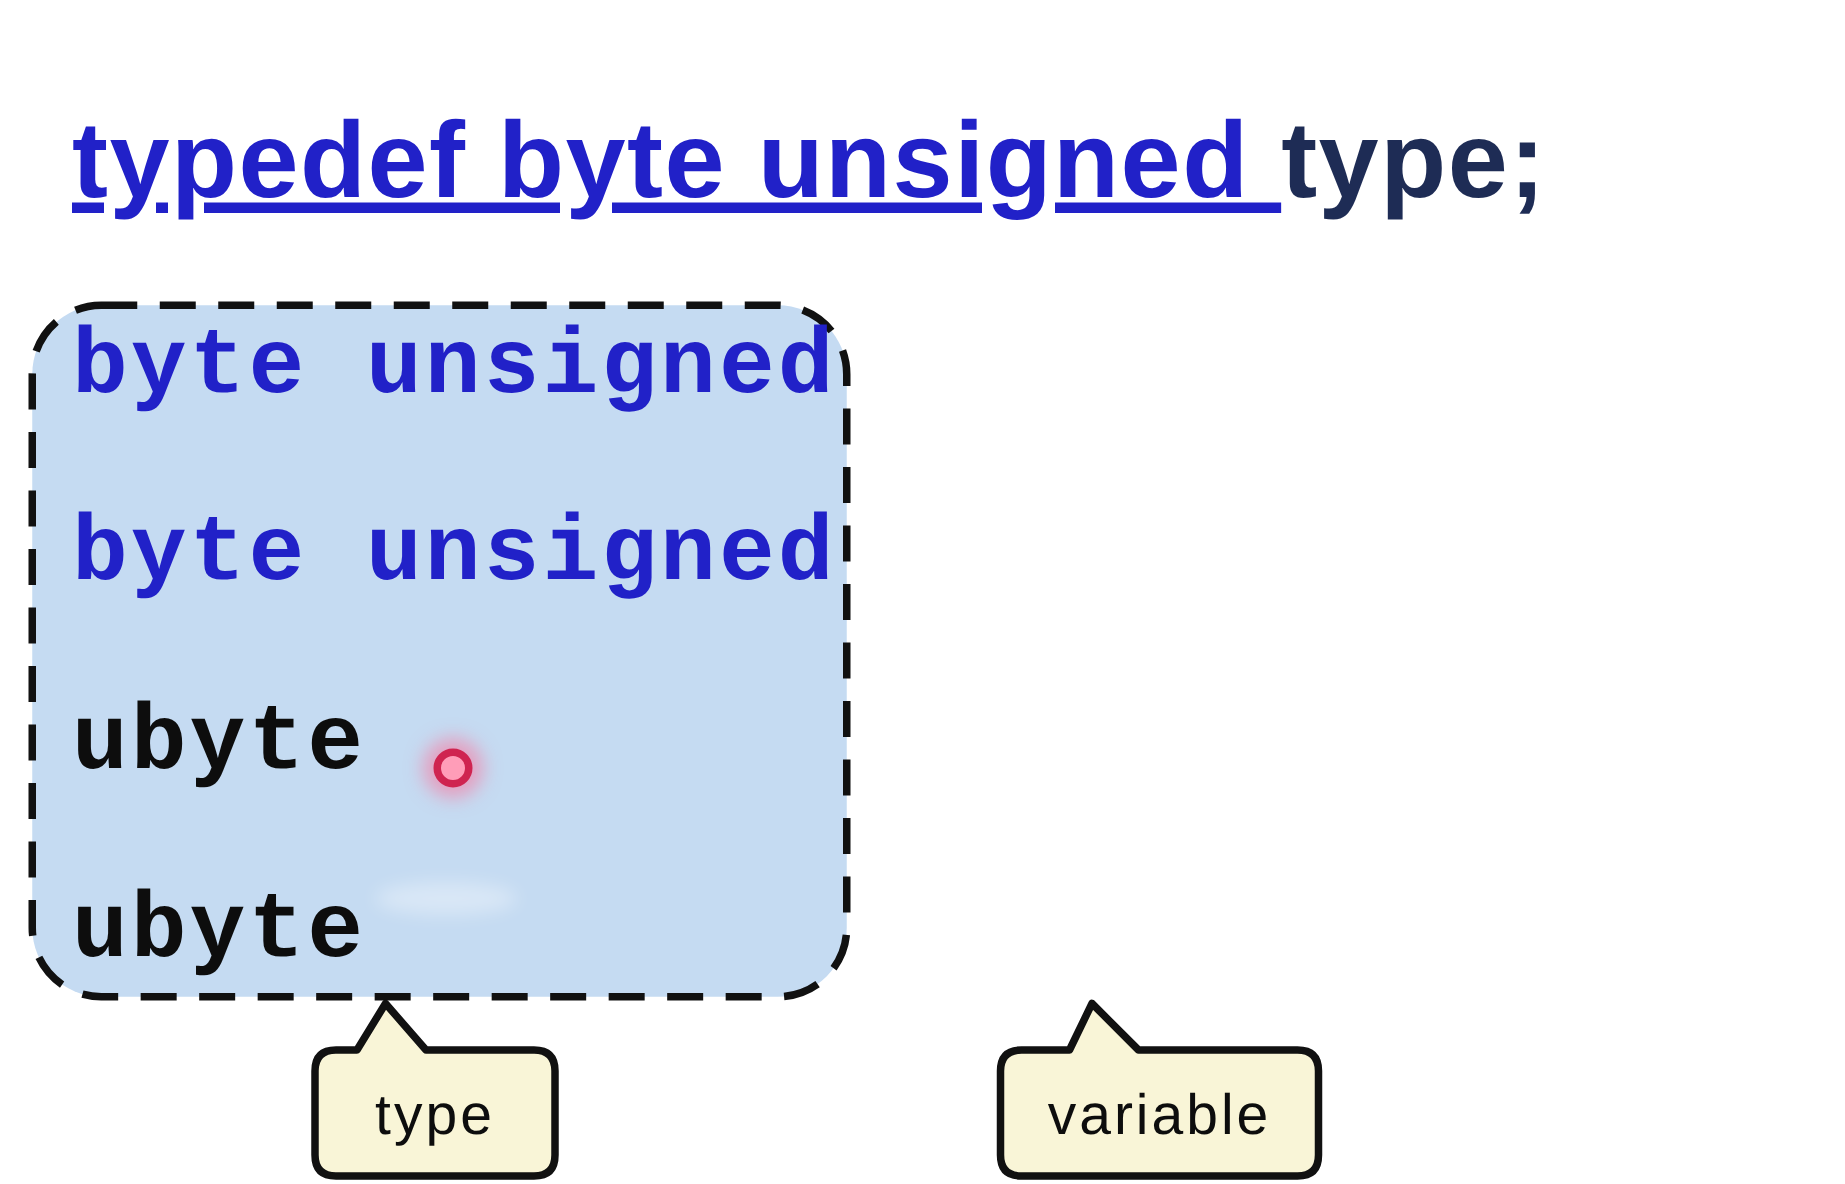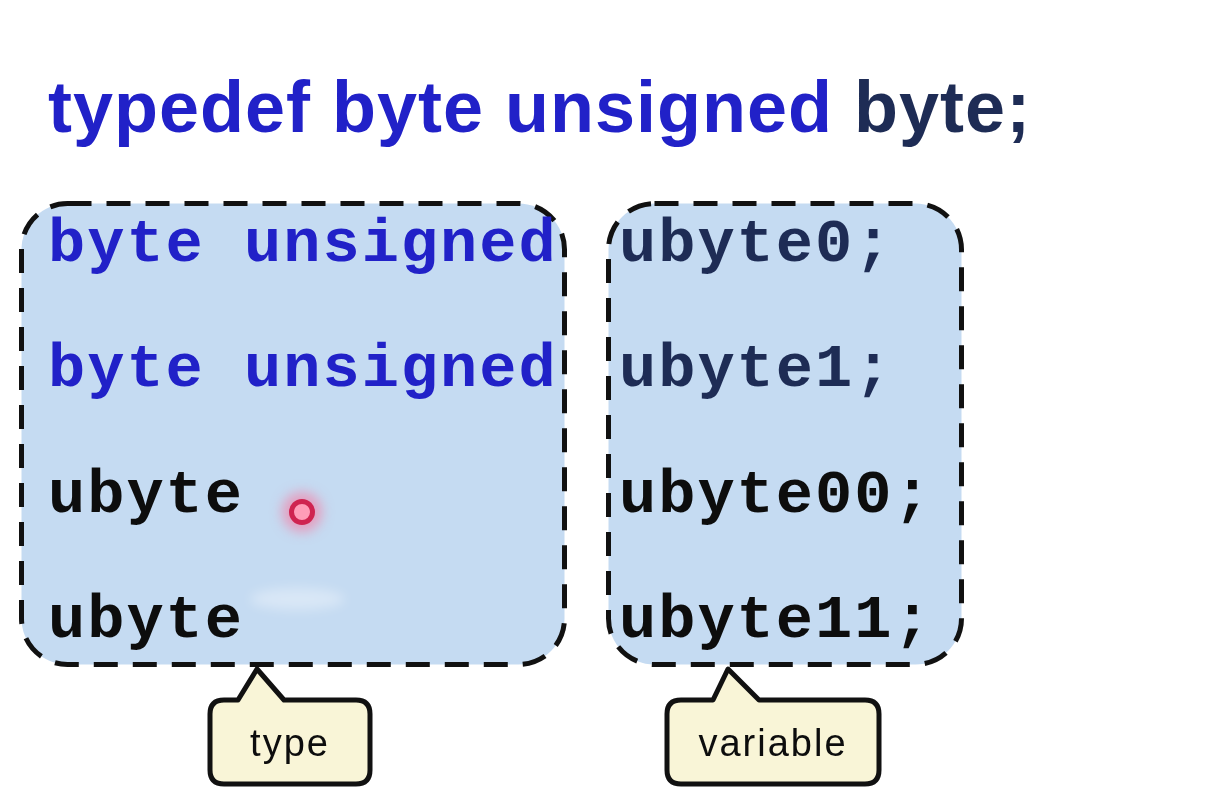--- a/index.html
+++ b/index.html
@@ -7,21 +7,21 @@
     position:relative;width:1230px;height:789px;overflow:hidden;
     background:var(--page-bg,#ffffff);
     font-family:"Liberation Sans","DejaVu Sans",sans-serif;
   }
   
   .title{
     position:absolute;left:48px;top:66px;
     font-size:72px;font-weight:700;letter-spacing:1px;line-height:1.15;
     white-space:nowrap;
   }
-  .title .kw{color:var(--bright-blue,#2121c8);}
+  .title .kw{color:var(--bright-blue,#2121c8);text-decoration:underline;}
   .title .nm{color:var(--navy,#1e2c55);}
   
   .dashed-box{position:absolute;top:200px;height:468px;}
   .dashed-box svg{position:absolute;left:0;top:0;}
   .box-rect{fill:var(--box-fill,#c5dbf2);stroke:var(--box-border,#111111);stroke-width:5;}
   .box-type{left:18px;width:550px;}
   .box-variable{left:605px;width:360px;}
   .rows{
     position:absolute;top:0;bottom:0;display:flex;flex-direction:column;
     justify-content:space-between;padding:14px 0 16px 0;font-family:Liberation Mono, monospace;
@@ -63,46 +63,35 @@
     fill:var(--text-black,#0d0d0d);
     text-anchor:middle;
   }
 </style>
 </head>
 <body>
 
 <div id="stage">
 
   <div class="title">
-    <span class="kw">typedef byte unsigned </span><span class="nm">byte;</span>
+    <span class="kw">typedef byte unsigned </span><span class="nm">type;</span>
   </div>
 
   <div class="dashed-box box-type">
     <svg width="550" height="468" aria-hidden="true">
       <rect class="box-rect" x="3.5" y="3.5" width="543" height="461" rx="46" ry="46" stroke-dasharray="24 15"></rect>
     </svg>
     <div class="rows">
       <div class="row c-blue">byte unsigned</div>
       <div class="row c-blue">byte unsigned</div>
       <div class="row c-black">ubyte</div>
       <div class="row c-black">ubyte</div>
     </div>
   </div>
 
-  <div class="dashed-box box-variable">
-    <svg width="360" height="468" aria-hidden="true">
-      <rect class="box-rect" x="3.5" y="3.5" width="353" height="461" rx="46" ry="46" stroke-dasharray="24 15"></rect>
-    </svg>
-    <div class="rows">
-      <div class="row c-navy">ubyte0;</div>
-      <div class="row c-navy">ubyte1;</div>
-      <div class="row c-black">ubyte00;</div>
-      <div class="row c-black">ubyte11;</div>
-    </div>
-  </div>
 
   <div class="smudge"></div>
   <div class="laser-dot"></div>
 
   <svg class="callout callout-type" viewBox="0 0 180 126">
     <path class="bubble-path" d="M 84 36 H 156 Q 170 36 170 50 V 106 Q 170 120 156 120 H 24 Q 10 120 10 106 V 50 Q 10 36 24 36 H 38 L 57 5 L 84 36 Z"></path>
     <text class="bubble-label" x="90" y="92">type</text>
   </svg>
 
   <svg class="callout callout-variable" viewBox="0 0 235 126">

